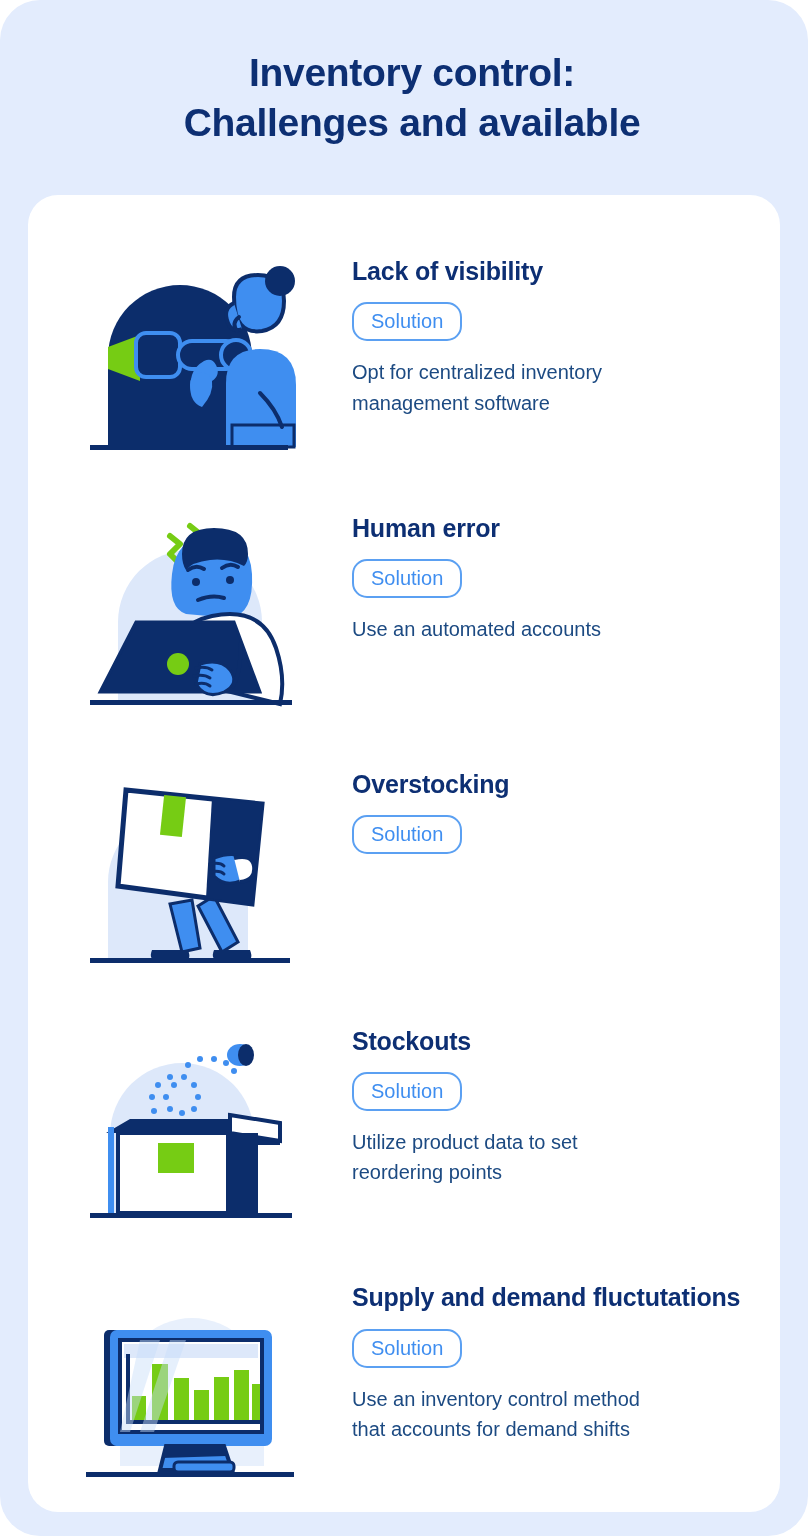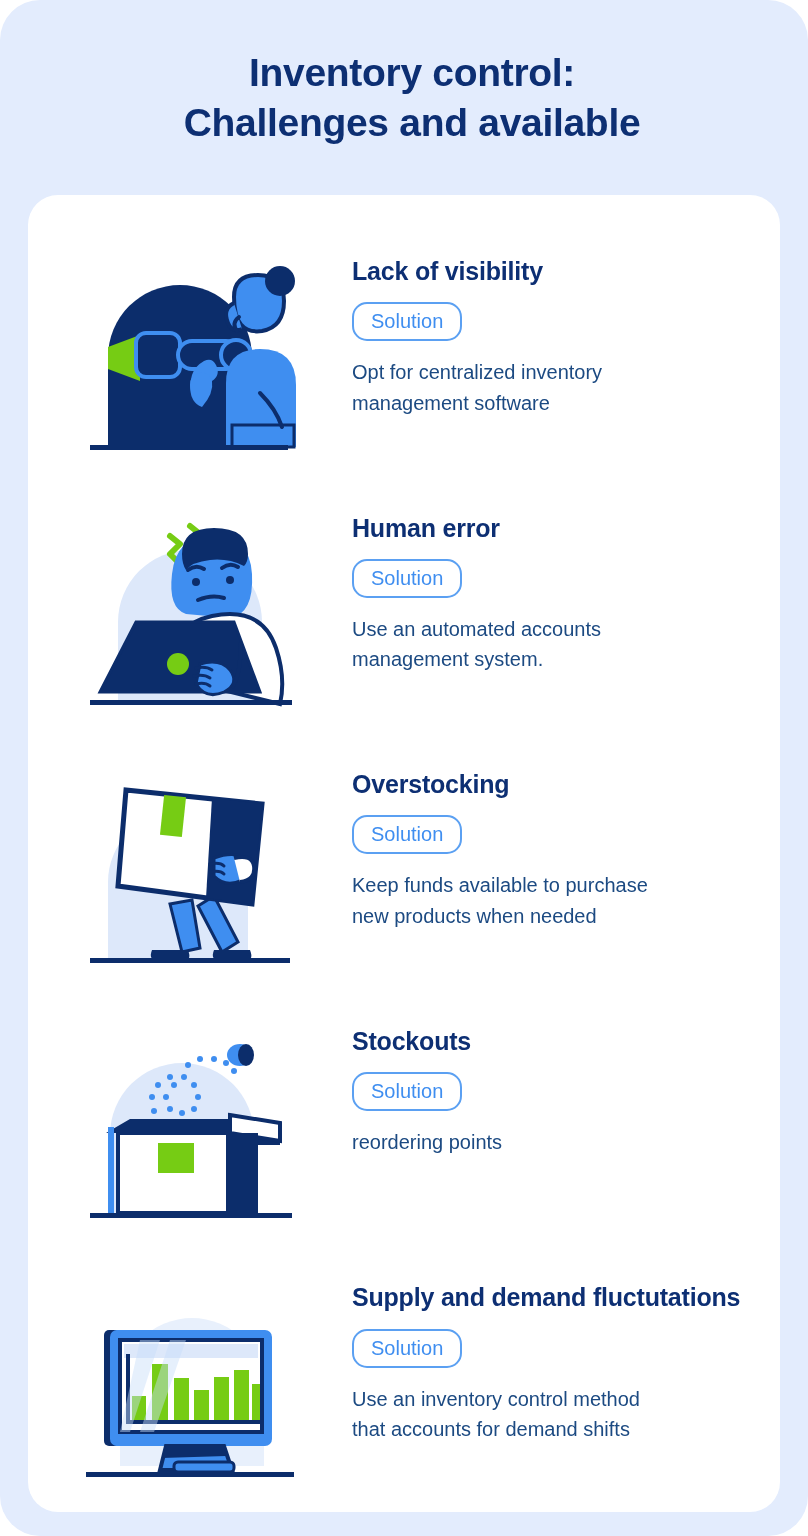--- a/index.html
+++ b/index.html
@@ -155,21 +155,20 @@
             <path d="M122 154 q10 -2 16 2 M120 162 q10 -2 16 2 M122 170 q9 -2 14 2" fill="none" stroke="#0c2d6b" stroke-width="3" stroke-linecap="round"></path>
             <path d="M166 128 q2 30 -8 46" fill="none" stroke="#0c2d6b" stroke-width="4"></path>
             <rect x="16" y="186" width="202" height="5" fill="#0c2d6b"></rect>
           </svg>
         </div>
         <div class="content">
           <div class="row-title">Human error</div>
           <div class="badge">Solution</div>
           <div class="row-desc">
             <span class="l">Use an automated accounts</span>
-            <span class="l">management system.</span>
           </div>
         </div>
       </div>
 
       <div class="row">
         <div class="illus-wrap">
           <svg class="illus" viewBox="0 0 232 200">
             <path d="M34 190 V112 A70 70 0 0 1 174 112 V190 Z" fill="#dde8fa"></path>
             <path d="M96 134 L108 182 L126 178 L118 130 Z" fill="#3f8ef0" stroke="#0c2d6b" stroke-width="3"></path>
             <path d="M140 126 L164 172 L148 182 L124 136 Z" fill="#3f8ef0" stroke="#0c2d6b" stroke-width="3"></path>
@@ -180,24 +179,20 @@
             <rect x="88" y="26" width="22" height="40" fill="#76cc14" transform="rotate(6 99 46)"></rect>
             <path d="M140 88 q22 -8 32 2 q10 12 -4 20 q-16 8 -28 -4 Z" fill="#3f8ef0" stroke="#0c2d6b" stroke-width="3"></path>
             <path d="M160 88 q18 -4 20 8 q2 14 -14 16" fill="#ffffff" stroke="#0c2d6b" stroke-width="4"></path>
             <path d="M136 94 q10 -2 14 2 M136 102 q10 -2 14 2" fill="none" stroke="#0c2d6b" stroke-width="3" stroke-linecap="round"></path>
             <rect x="16" y="188" width="200" height="5" fill="#0c2d6b"></rect>
           </svg>
         </div>
         <div class="content">
           <div class="row-title">Overstocking</div>
           <div class="badge">Solution</div>
-          <div class="row-desc">
-            <span class="l">Keep funds available to purchase</span>
-            <span class="l">new products when needed</span>
-          </div>
         </div>
       </div>
 
       <div class="row">
         <div class="illus-wrap">
           <svg class="illus" viewBox="0 0 232 200">
             <path d="M36 190 V108 A72 72 0 0 1 180 108 V190 Z" fill="#dde8fa"></path>
             <g fill="#3f8ef0">
               <circle cx="86" cy="96" r="3"></circle>
                 <circle cx="80" cy="84" r="3"></circle>
@@ -229,20 +224,21 @@
             <rect x="152" y="106" width="32" height="80" fill="#0c2d6b"></rect>
             <rect x="84" y="116" width="36" height="30" fill="#76cc14"></rect>
             <rect x="34" y="100" width="6" height="86" fill="#3f8ef0"></rect>
             <rect x="16" y="186" width="202" height="5" fill="#0c2d6b"></rect>
           </svg>
         </div>
         <div class="content">
           <div class="row-title">Stockouts</div>
           <div class="badge">Solution</div>
           <div class="row-desc">
+            <span class="l">Utilize product data to set</span>
             <span class="l">reordering points</span>
           </div>
         </div>
       </div>
 
       <div class="row">
         <div class="illus-wrap">
           <svg class="illus" viewBox="0 0 232 200">
             <path d="M46 182 V106 A72 72 0 0 1 190 106 V182 Z" fill="#e8f0fc"></path>
             <rect x="30" y="46" width="16" height="116" rx="5" fill="#0c2d6b"></rect>

